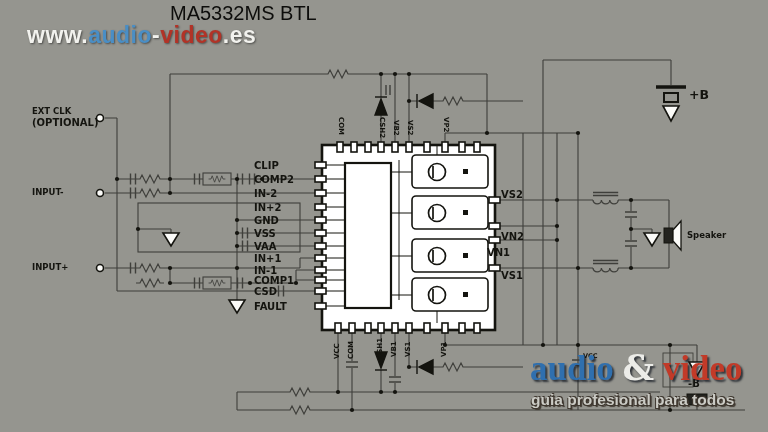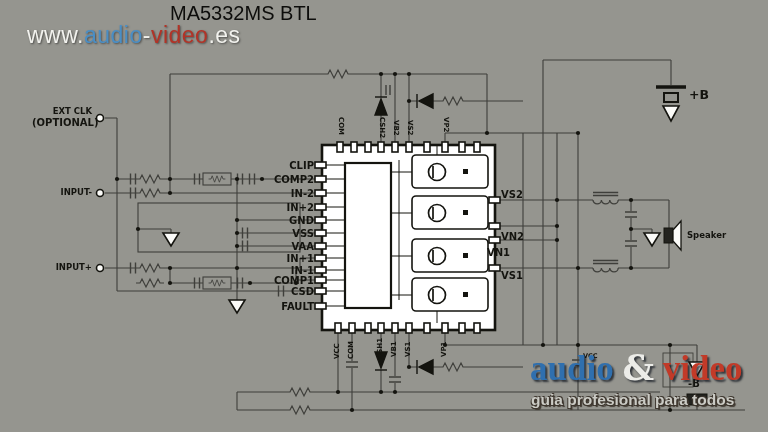--- a/index.html
+++ b/index.html
@@ -5,27 +5,27 @@
   html,body{margin:0;padding:0;}
   #stage{position:relative;width:768px;height:432px;background:#95958f;overflow:hidden;
          font-family:"Liberation Sans",sans-serif;}
   svg{position:absolute;left:0;top:0;}
   .lbl{position:absolute;font-family:"DejaVu Sans",sans-serif;font-weight:bold;color:#14140f;
        white-space:nowrap;line-height:1;}
   .s7{font-size:10px;}
   .s8{font-size:8.5px;text-align:right;}
   .s10{font-size:10px;}
   .s12{font-size:12.5px;}
-  .pr{width:60px;text-align:right;}
+  .pr{width:60px;text-align:left;}
   .rt{transform:rotate(90deg);transform-origin:0 0;font-size:7px;}
   .rb{transform:rotate(-90deg);transform-origin:0 0;font-size:7px;}
   .title{position:absolute;font-family:"Liberation Sans",sans-serif;font-size:20px;
          color:#0d0d0b;white-space:nowrap;line-height:1.05;}
   .wm{position:absolute;left:27px;top:22px;font-family:"Liberation Sans",sans-serif;
-      font-size:23px;font-weight:normal;letter-spacing:0.5px;
+      font-size:23px;font-weight:bold;letter-spacing:0.5px;
       text-shadow:1px 1px 2px rgba(20,20,20,0.55);white-space:nowrap;}
   .wm .w{color:#f2f2ee;}
   .wm .b{color:#4a8ec5;}
   .wm .r{color:#b23327;}
   .logo{position:absolute;left:530px;top:350px;font-family:"Liberation Serif",serif;
         font-weight:bold;font-size:35px;white-space:nowrap;line-height:1;
         text-shadow:2px 2px 2px rgba(15,20,30,0.75);}
   .logo .b{color:#2f6fae;}
   .logo .w{color:#ecece8;font-family:"DejaVu Serif",serif;}
   .logo .r{color:#c23a28;}

